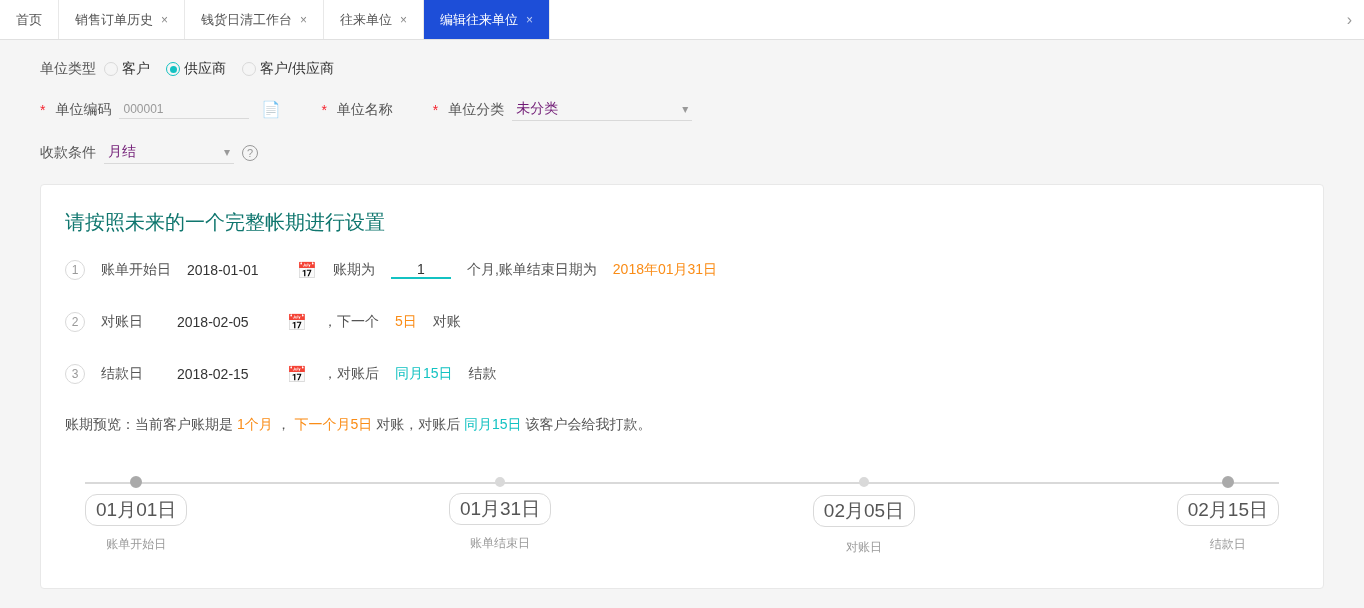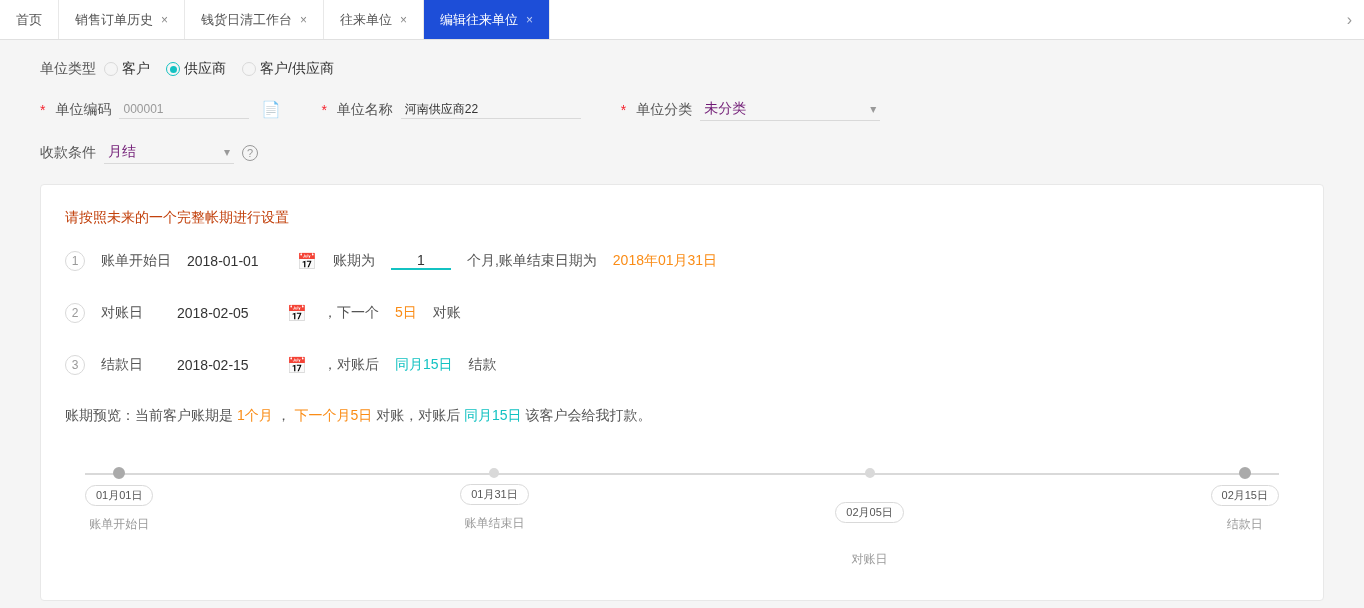--- a/index.html
+++ b/index.html
@@ -123,22 +123,22 @@
     }
 
     
     .card {
       background: #fff;
       border: 1px solid #e8e8e8;
       border-radius: 4px;
       padding: 24px 24px 32px;
     }
     .card-title {
-      font-size: 14px;
-      color: #c2410c;
+      font-size: 20px;
+      color: #0f766e;
       margin-bottom: 24px;
     }
 
     
     .setting-row {
       display: flex;
       align-items: center;
       margin-bottom: 32px;
       gap: 16px;
     }
@@ -171,21 +171,21 @@
     .preview-text {
       font-size: 14px;
       color: #555;
       margin-bottom: 28px;
     }
     .node-bubble {
       background: #fff;
       border: 1px solid #d9d9d9;
       border-radius: 12px;
       padding: 2px 10px;
-      font-size: 11px;
+      font-size: 19px;
       color: #555;
       white-space: nowrap;
     }
     .node-sublabel {
       font-size: 12px;
       color: #999;
       margin-top: 4px;
     }
   </style>
 </head>
@@ -239,21 +239,20 @@
   <div class="form-row">
     <div class="form-group">
       <span class="required-star">*</span>
       <span class="form-label">单位编码</span>
       <input class="input-field" type="text" style="width: 130px; color: rgb(153, 153, 153);" value="000001">
       <span class="cal-icon">📄</span>
     </div>
     <div class="form-group">
       <span class="required-star">*</span>
       <span class="form-label">单位名称</span>
-      <input class="input-field" type="text" style="width: 180px;" value="河南供应商22">
     </div>
     <div class="form-group">
       <span class="required-star">*</span>
       <span class="form-label">单位分类</span>
       <div class="select-field" style="width:180px;">
         <span class="select-value">未分类</span>
         <span class="chevron-down">▾</span>
       </div>
     </div>
   </div>
@@ -330,21 +329,21 @@
           <div class="node-bubble">01月01日</div>
           <div class="node-sublabel">账单开始日</div>
         </div>
 
         <div style="display:flex; flex-direction:column; align-items:center; gap:6px;">
           <div style="width:10px;height:10px;border-radius:50%;background:#d9d9d9;border:2px solid #d9d9d9; margin-top:15px;"></div>
           <div class="node-bubble">01月31日</div>
           <div class="node-sublabel">账单结束日</div>
         </div>
 
-        <div style="display:flex; flex-direction:column; align-items:center; gap:24px;">
+        <div style="display:flex; flex-direction:column; align-items:center; gap:8px;">
           <div style="width:10px;height:10px;border-radius:50%;background:#d9d9d9;border:2px solid #d9d9d9; margin-top:15px;"></div>
           <div class="node-bubble">02月05日</div>
           <div class="node-sublabel">对账日</div>
         </div>
 
         <div style="display:flex; flex-direction:column; align-items:center; gap:6px;">
           <div style="width:12px;height:12px;border-radius:50%;background:#aaa;border:2px solid #aaa; margin-top:14px;"></div>
           <div class="node-bubble">02月15日</div>
           <div class="node-sublabel">结款日</div>
         </div>

